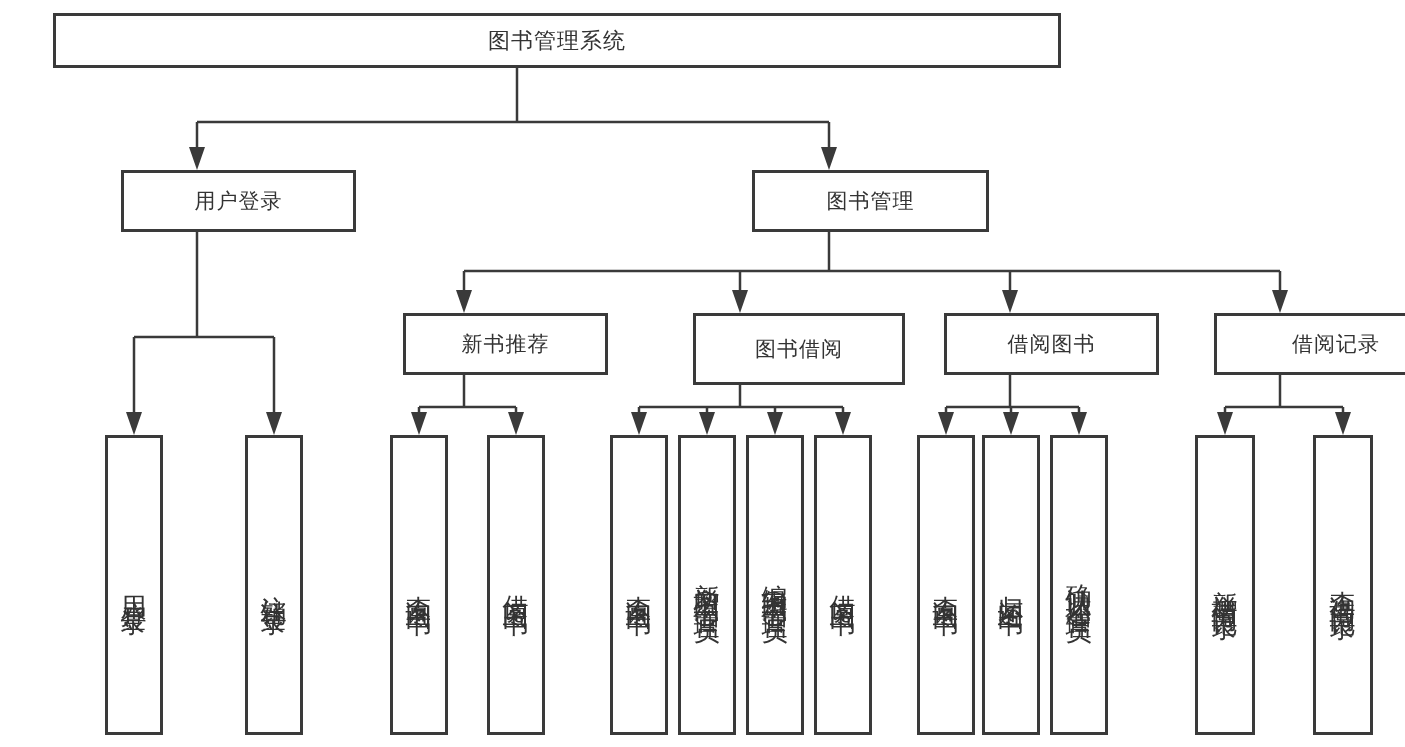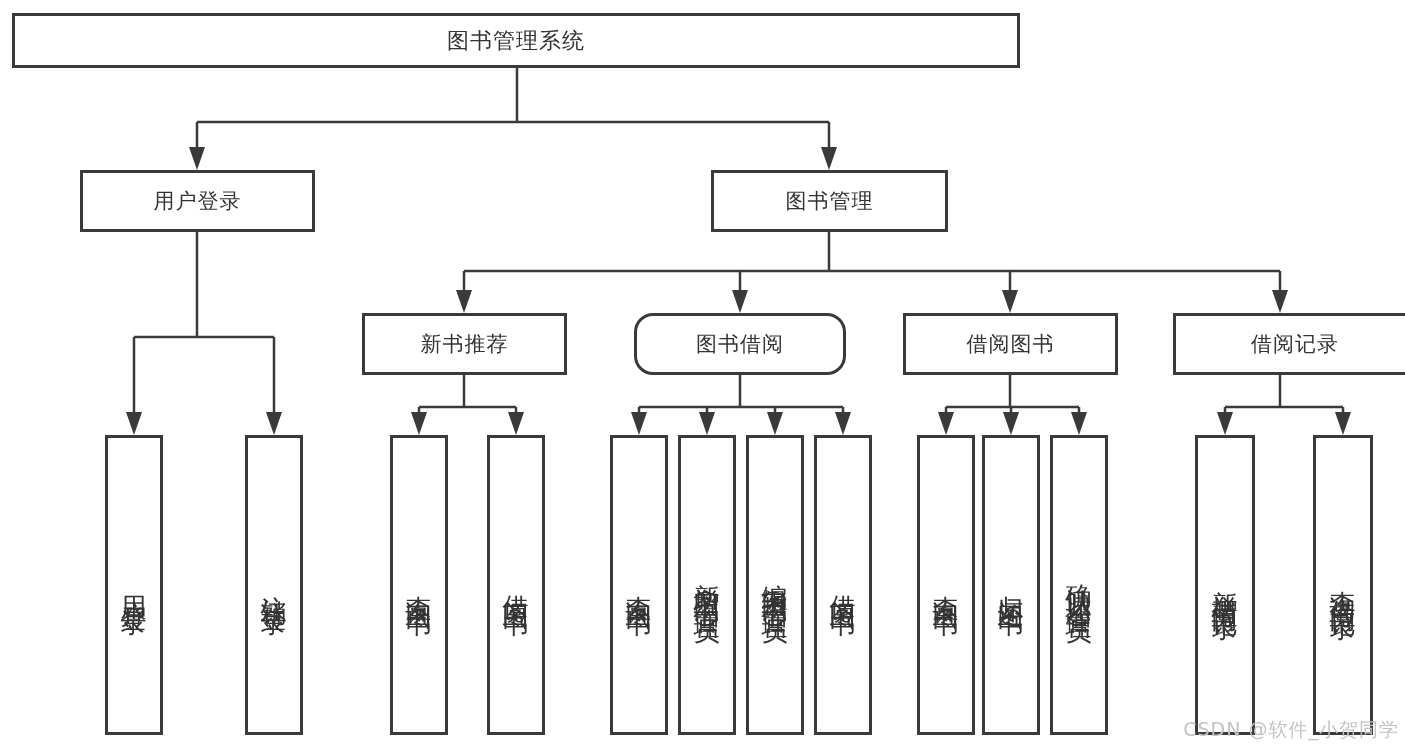--- a/index.html
+++ b/index.html
@@ -29,20 +29,21 @@
     display: flex;
     align-items: center;
     justify-content: center;
     color: #333333;
     z-index: 2;
   }
   .hbox {
     font-size: 21px;
     letter-spacing: 1px;
     white-space: nowrap;
+    margin-left: 41px;
   }
   .rootbox {
     font-size: 22px;
   }
   .vbox {
     width: 58px;
     height: 300px;
     top: 435px;
   }
   .vbox .vtext {
@@ -133,21 +134,21 @@
   <div class="box hbox" style="left:80px; top:170px; width:235px; height:62px;">
     <span>用户登录</span>
   </div>
   <div class="box hbox" style="left:711px; top:170px; width:237px; height:62px;">
     <span>图书管理</span>
   </div>
 
   <div class="box hbox" style="left:362px; top:313px; width:205px; height:62px;justify-content:center;">
     <span>新书推荐</span>
   </div>
-  <div class="box hbox" style="left:634px; top:313px; width:212px; height:62px;border-radius:19px;">
+  <div class="box hbox" style="left:652px; top:313px; width:212px; height:72px;">
     <span>图书借阅</span>
   </div>
   <div class="box hbox" style="left:903px; top:313px; width:215px; height:62px;">
     <span>借阅图书</span>
   </div>
   <div class="box hbox" style="left:1173px; top:313px; width:244px; height:62px;text-align:right;">
     <span>借阅记录</span>
   </div>
 
   <div class="box vbox" style="left:105px;">
@@ -187,15 +188,14 @@
     <span class="vtext">确认归还（管理员）</span>
   </div>
 
   <div class="box vbox" style="left:1195px; width:60px;">
     <span class="vtext">新增借阅记录</span>
   </div>
   <div class="box vbox" style="left:1313px; width:60px;">
     <span class="vtext">查询借阅记录</span>
   </div>
 
-  <div class="watermark">CSDN @软件_小贺同学</div>
 
 </div>
 
 </body></html>

